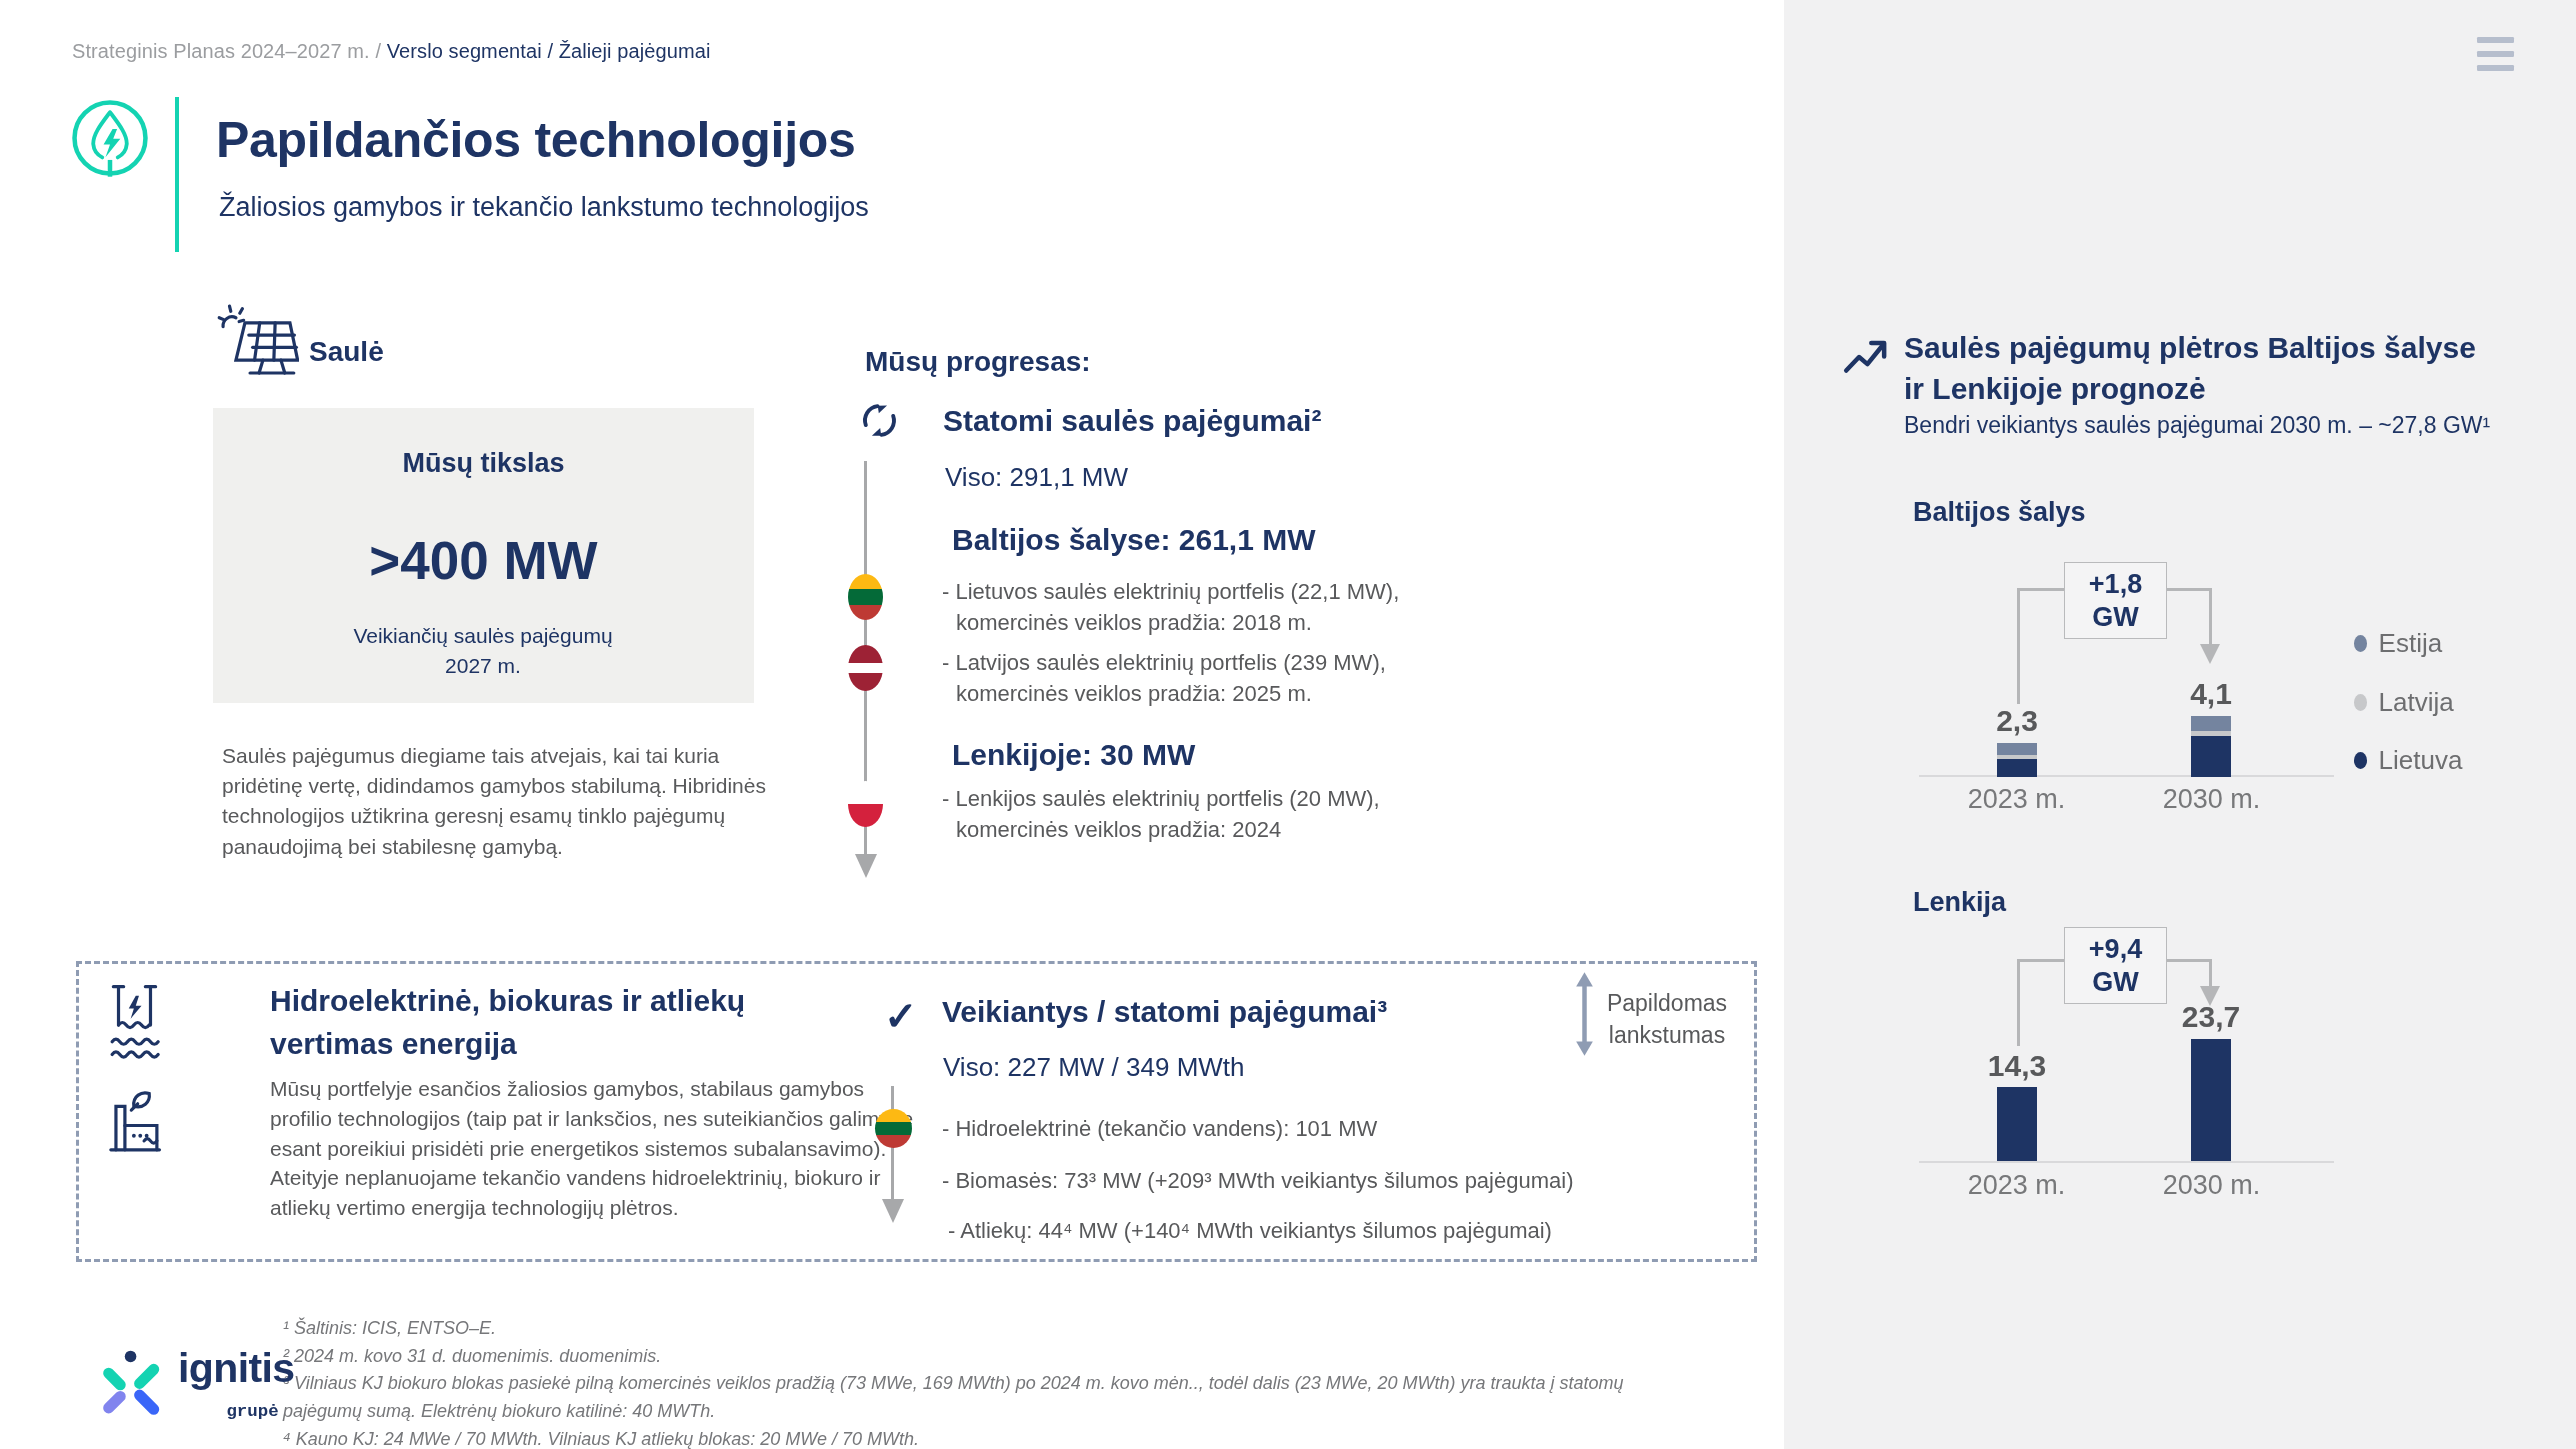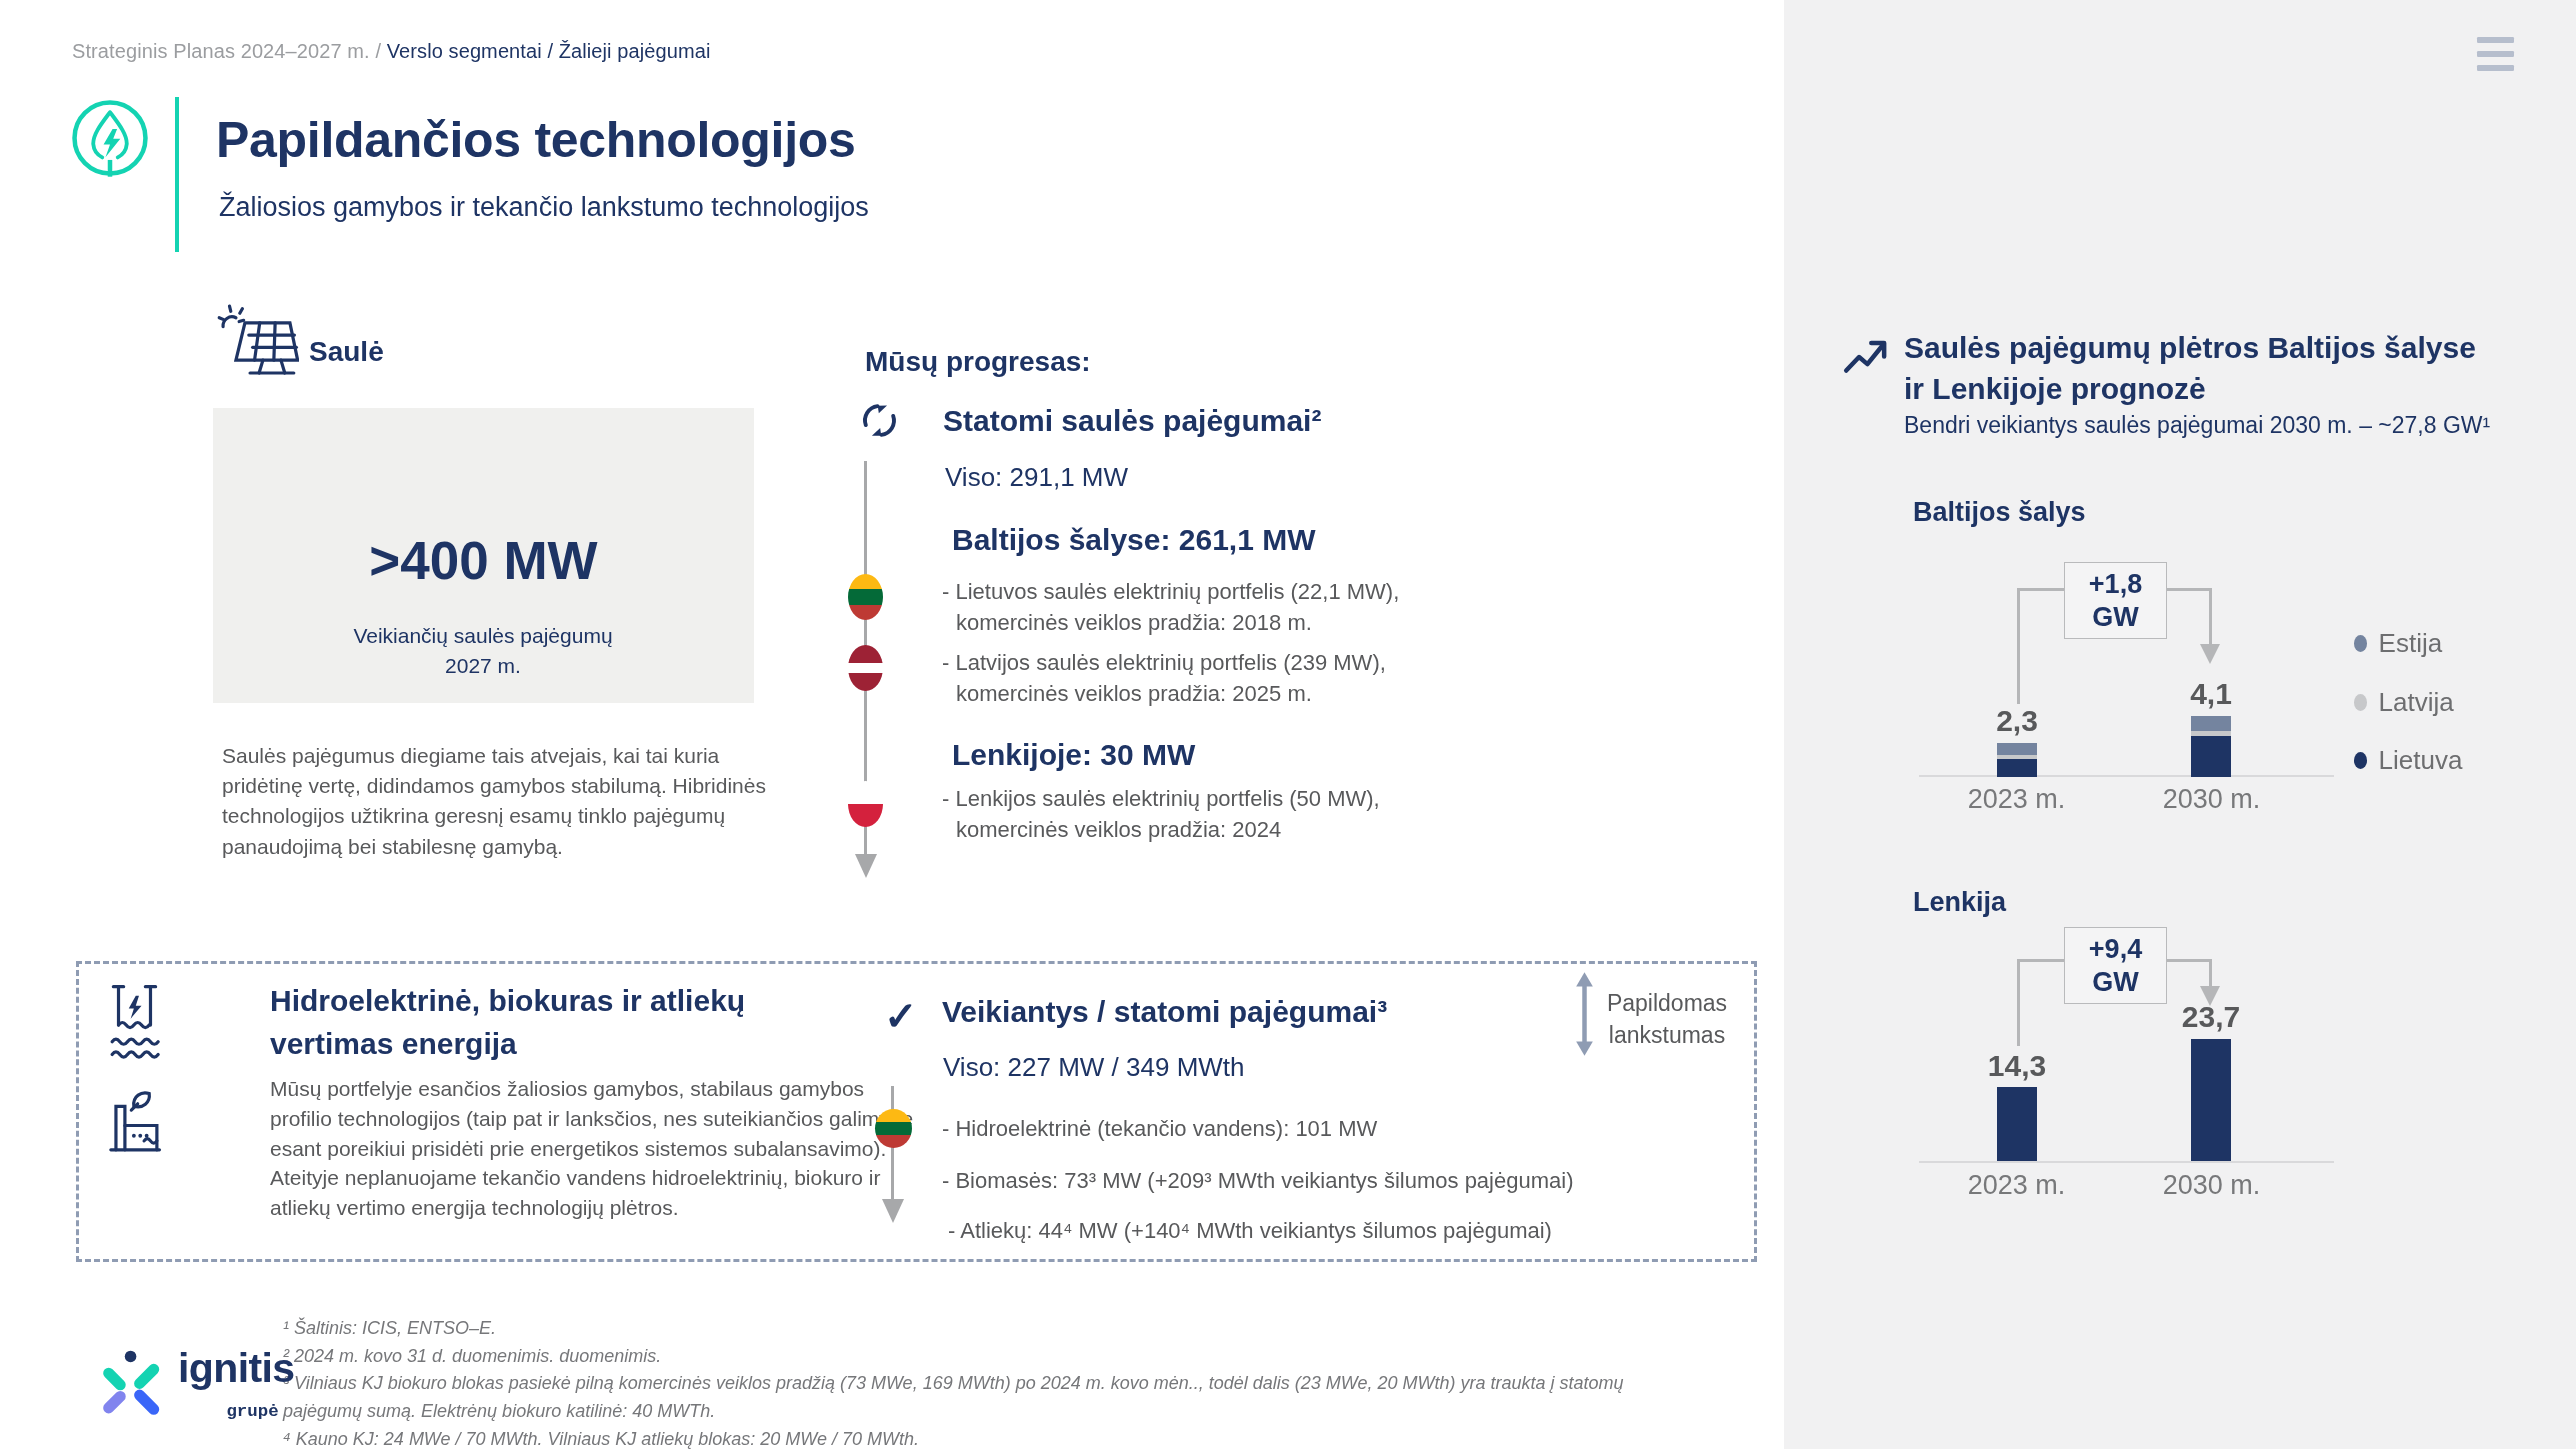--- a/index.html
+++ b/index.html
@@ -115,20 +115,21 @@
       <line x1="71" y1="34" x2="63" y2="92"></line>
         <line x1="95" y1="34" x2="93" y2="92"></line>
       <line x1="76" y1="92" x2="70" y2="112"></line>
         <line x1="104" y1="92" x2="110" y2="112"></line>
       <line x1="56" y1="112" x2="124" y2="112"></line>
     </g>
   </svg>
   <div class="abs saule-label">Saulė</div>
 
   <div class="abs goal-box">
+    <div class="abs goal-title">Mūsų tikslas</div>
     <div class="abs goal-value">&gt;400 MW</div>
     <div class="abs goal-caption">Veikiančių saulės pajėgumų 2027 m.</div>
   </div>
 
   <p class="abs solar-desc">Saulės pajėgumus diegiame tais atvejais, kai tai kuria pridėtinę vertę, didindamos gamybos stabilumą. Hibridinės technologijos užtikrina geresnį esamų tinklo pajėgumų panaudojimą bei stabilesnę gamybą.</p>
 
   <div class="abs prog-heading">Mūsų progresas:</div>
 
   <svg class="abs" style="left:858px;top:399px;" width="43" height="43" viewBox="0 0 66 66">
     <g stroke="#1e3464" stroke-width="6" fill="none" stroke-linecap="round">
@@ -151,21 +152,21 @@
   <div class="abs sub-heading" style="left:952px;top:523px;">Baltijos šalyse: 261,1 MW</div>
 
   <div class="abs entry-l1" style="left:942px;top:577px;">- Lietuvos saulės elektrinių portfelis (22,1 MW),</div>
   <div class="abs entry-l2" style="left:956px;top:608px;">komercinės veiklos pradžia: 2018 m.</div>
 
   <div class="abs entry-l1" style="left:942px;top:648px;">- Latvijos saulės elektrinių portfelis (239 MW),</div>
   <div class="abs entry-l2" style="left:956px;top:679px;">komercinės veiklos pradžia: 2025 m.</div>
 
   <div class="abs sub-heading" style="left:952px;top:738px;">Lenkijoje: 30 MW</div>
 
-  <div class="abs entry-l1" style="left:942px;top:784px;">- Lenkijos saulės elektrinių portfelis (50 MW),</div>
+  <div class="abs entry-l1" style="left:942px;top:784px;">- Lenkijos saulės elektrinių portfelis (20 MW),</div>
   <div class="abs entry-l2" style="left:956px;top:815px;">komercinės veiklos pradžia: 2024</div>
 
   <div class="abs dashed-box"></div>
 
   <svg class="abs" style="left:107px;top:980px;" width="55" height="85" viewBox="0 0 86 132">
     <g stroke="#1e3464" stroke-width="5" fill="none" stroke-linecap="round">
       <line x1="18" y1="10" x2="18" y2="70"></line>
         <line x1="68" y1="10" x2="68" y2="70"></line>
       <line x1="10" y1="10" x2="26" y2="10"></line>
         <line x1="60" y1="10" x2="76" y2="10"></line>

